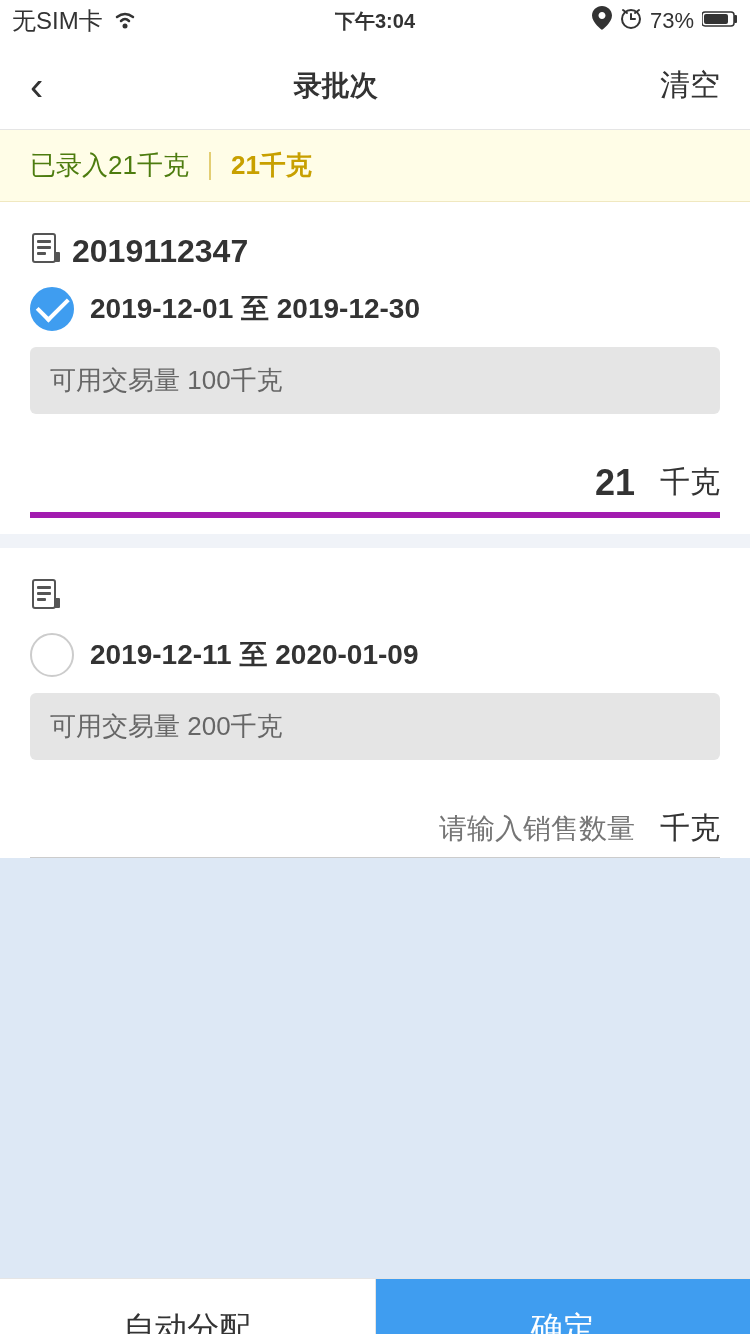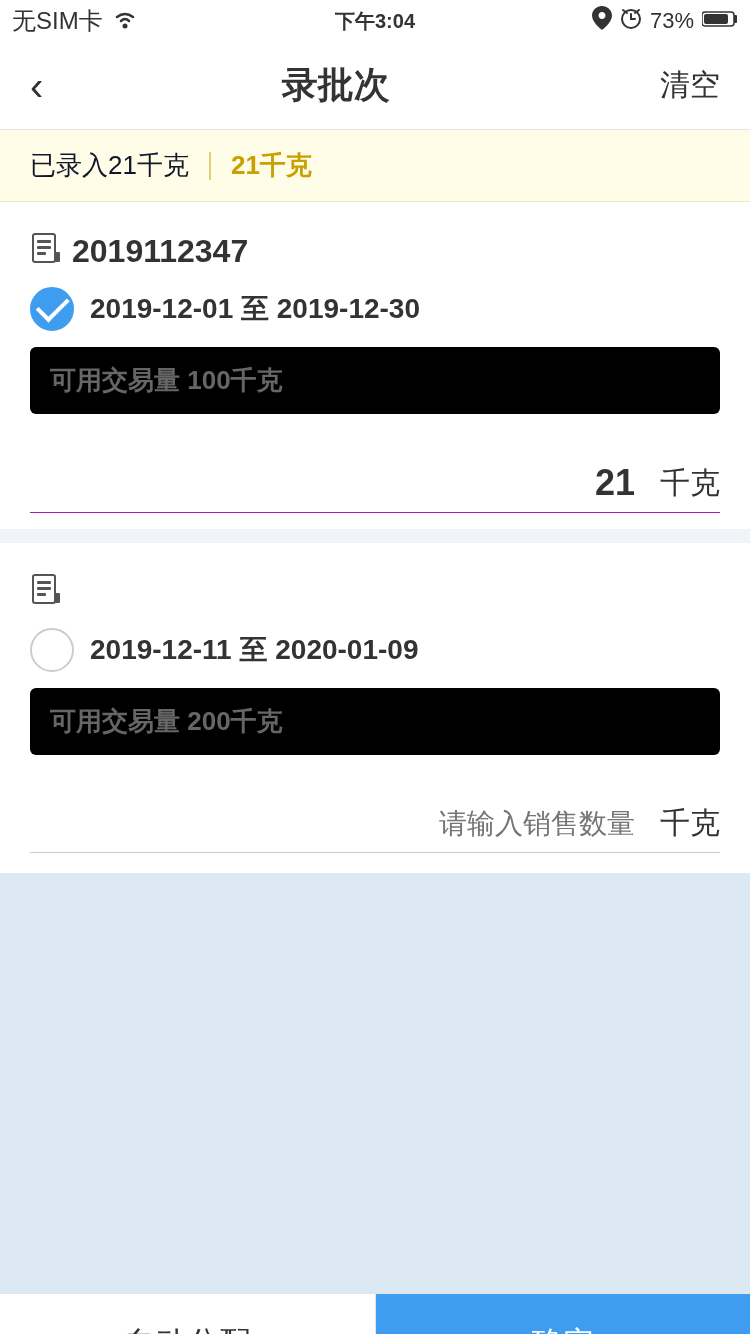--- a/index.html
+++ b/index.html
@@ -54,21 +54,21 @@
       padding: 0 30px;
       border-bottom: 1px solid #e5e5e5;
     }
     .nav-back {
       font-size: 40px;
       color: #333;
       cursor: pointer;
       line-height: 1;
     }
     .nav-title {
-      font-size: 36px;
+      font-size: 28px;
       font-weight: 600;
       color: #333;
     }
     .nav-action {
       font-size: 30px;
       color: #333;
       cursor: pointer;
       margin-left: 32px;
     }
 
@@ -76,21 +76,21 @@
     .info-banner {
       background: #fffde7;
       padding: 18px 30px;
       display: flex;
       align-items: center;
       gap: 20px;
       border-bottom: 1px solid #f0e8c0;
     }
     .info-label {
       font-size: 26px;
-      color: #0f172a;
+      color: #4d7c0f;
       font-weight: 500;
     }
     .info-divider {
       width: 2px;
       height: 28px;
       background: #c8a000;
       opacity: 0.5;
     }
     .info-value {
       font-size: 26px;
@@ -150,43 +150,41 @@
       transform: rotate(45deg) translate(-2px, -3px);
       display: block;
     }
     .batch-dates {
       font-size: 28px;
       color: #333;
       font-weight: bold;
     }
 
     .batch-available {
-      background: #000000;
+      background: #e5e5e5;
       border-radius: 6px;
       padding: 16px 20px;
       font-size: 26px;
       color: #666;
       margin-bottom: 0;
-      font-weight: bold;
     }
 
     
     .quantity-row {
       display: flex;
       align-items: center;
       justify-content: flex-end;
       gap: 20px;
       padding: 24px 30px 16px 30px;
       background: #fff;
     }
     .quantity-input-wrapper {
       display: flex;
-      align-items: center;
       gap: 10px;
-      border-bottom: 1px solid #a21caf;
+      border-bottom: 6px solid #a21caf;
       padding-bottom: 8px;
       flex: 1;
       justify-content: flex-end;
     }
     .quantity-input {
       font-size: 36px;
       font-weight: 600;
       color: #333;
       border: none;
       outline: none;
@@ -198,21 +196,21 @@
       font-size: 30px;
       color: #333;
     }
 
     
     .quantity-row-2 {
       display: flex;
       align-items: center;
       justify-content: flex-end;
       gap: 20px;
-      padding: 24px 30px 20px 30px;
+      padding: 24px 30px 0 30px;
       background: #fff;
     }
 
     
     .empty-area {
       background: #dde8f5;
       flex: 1;
       min-height: 420px;
     }
 

